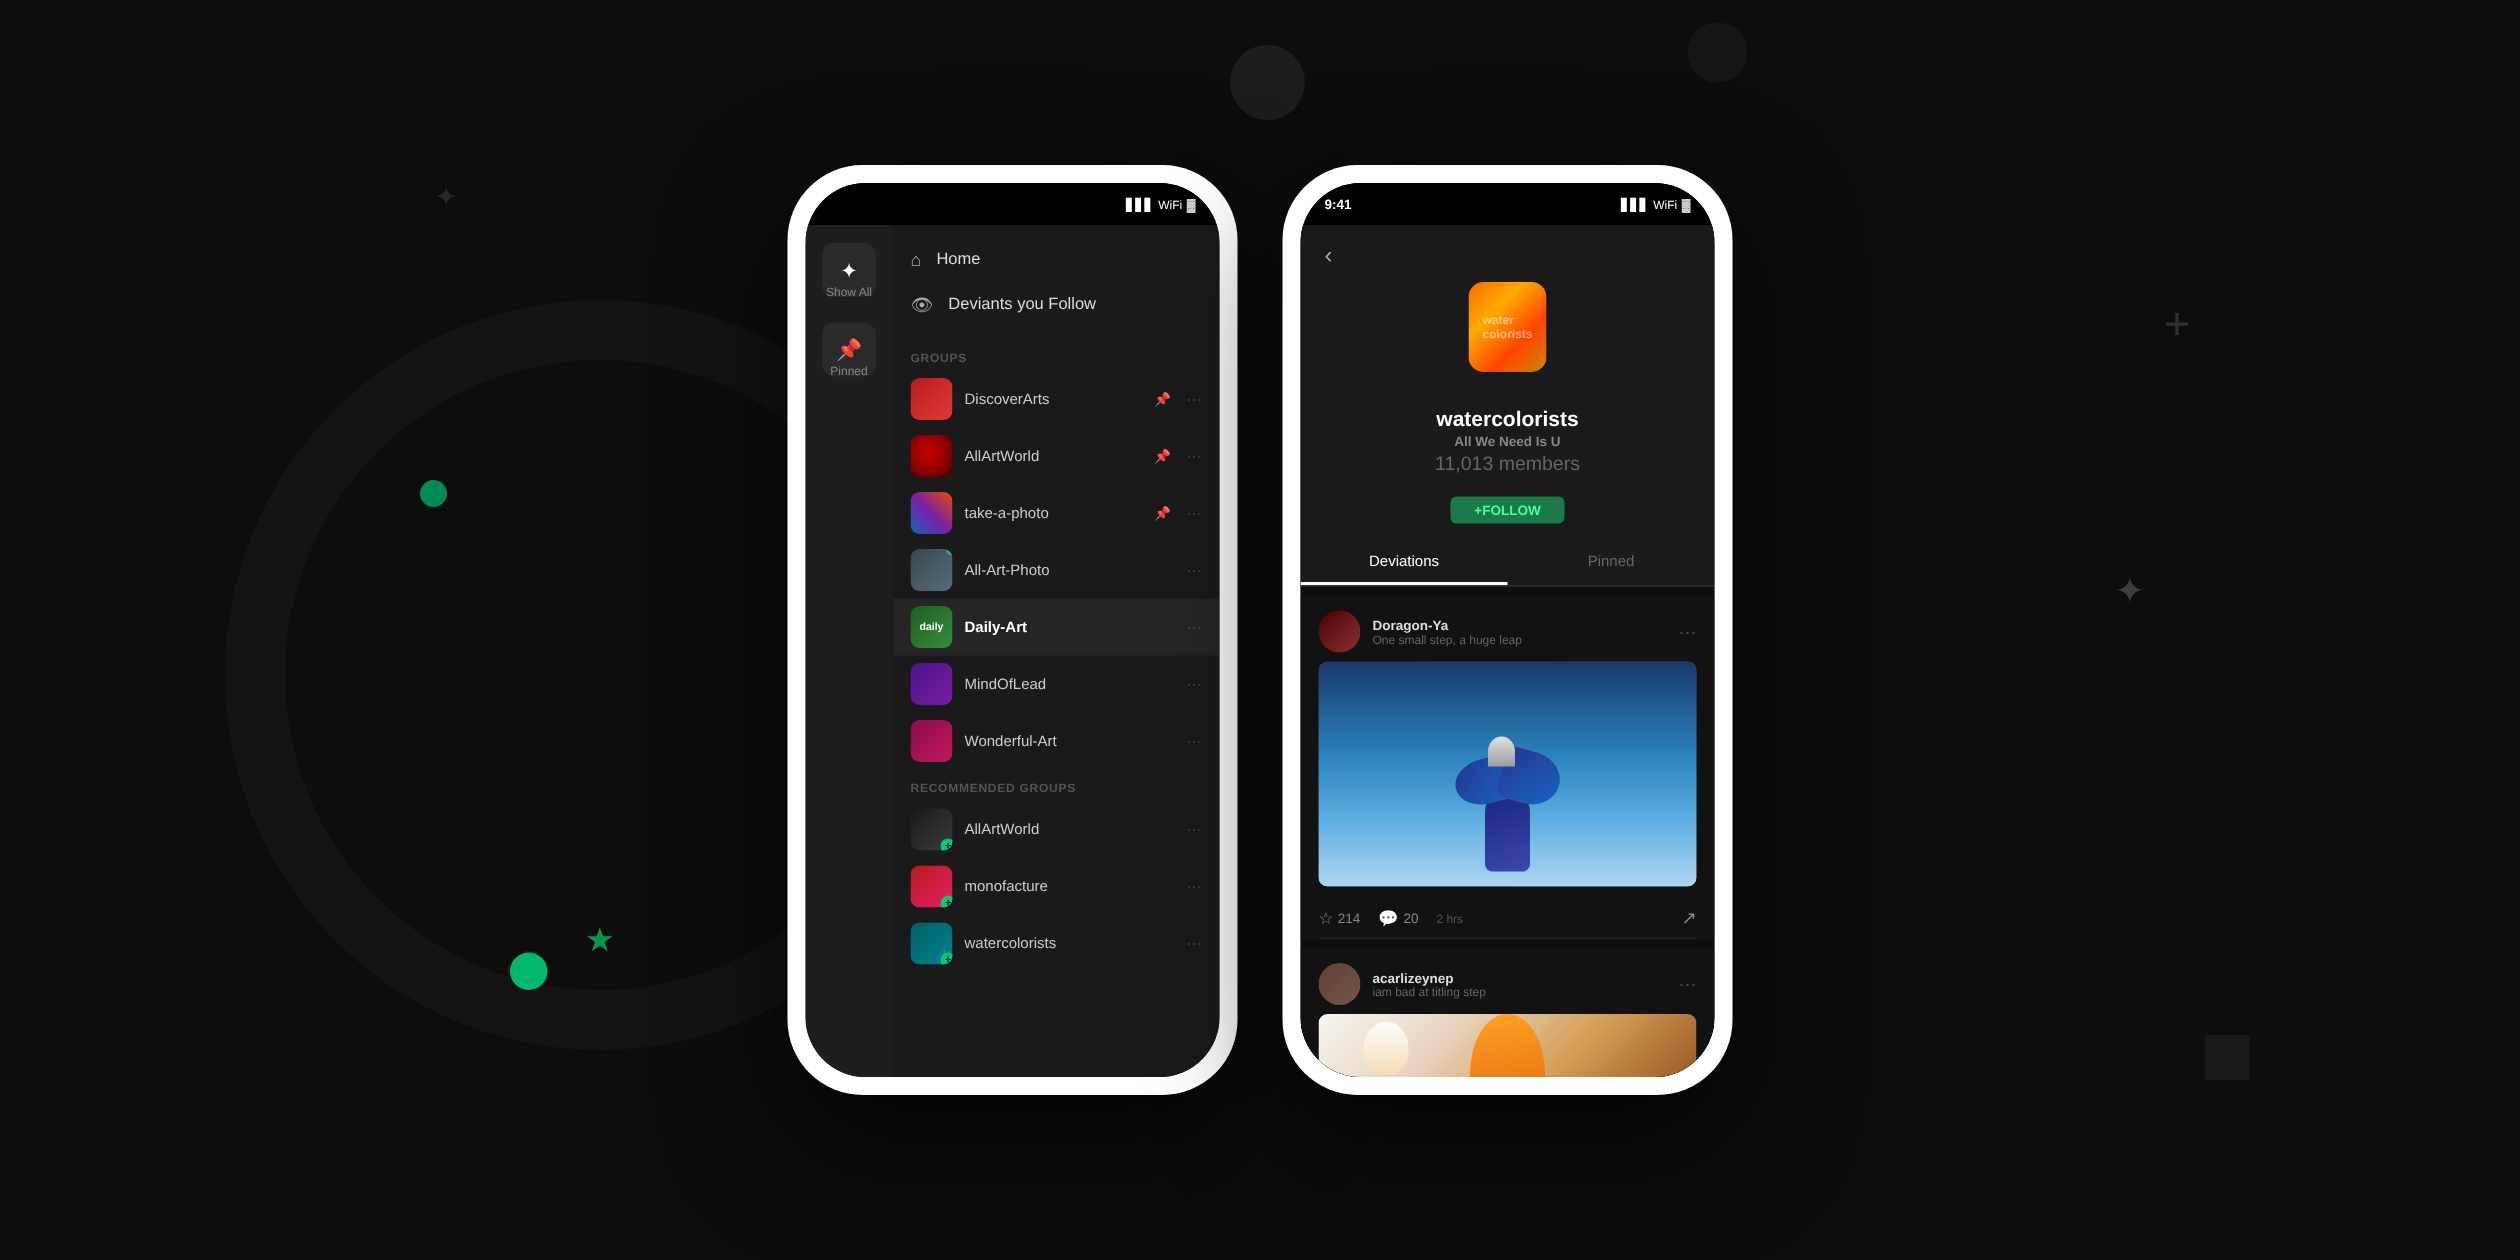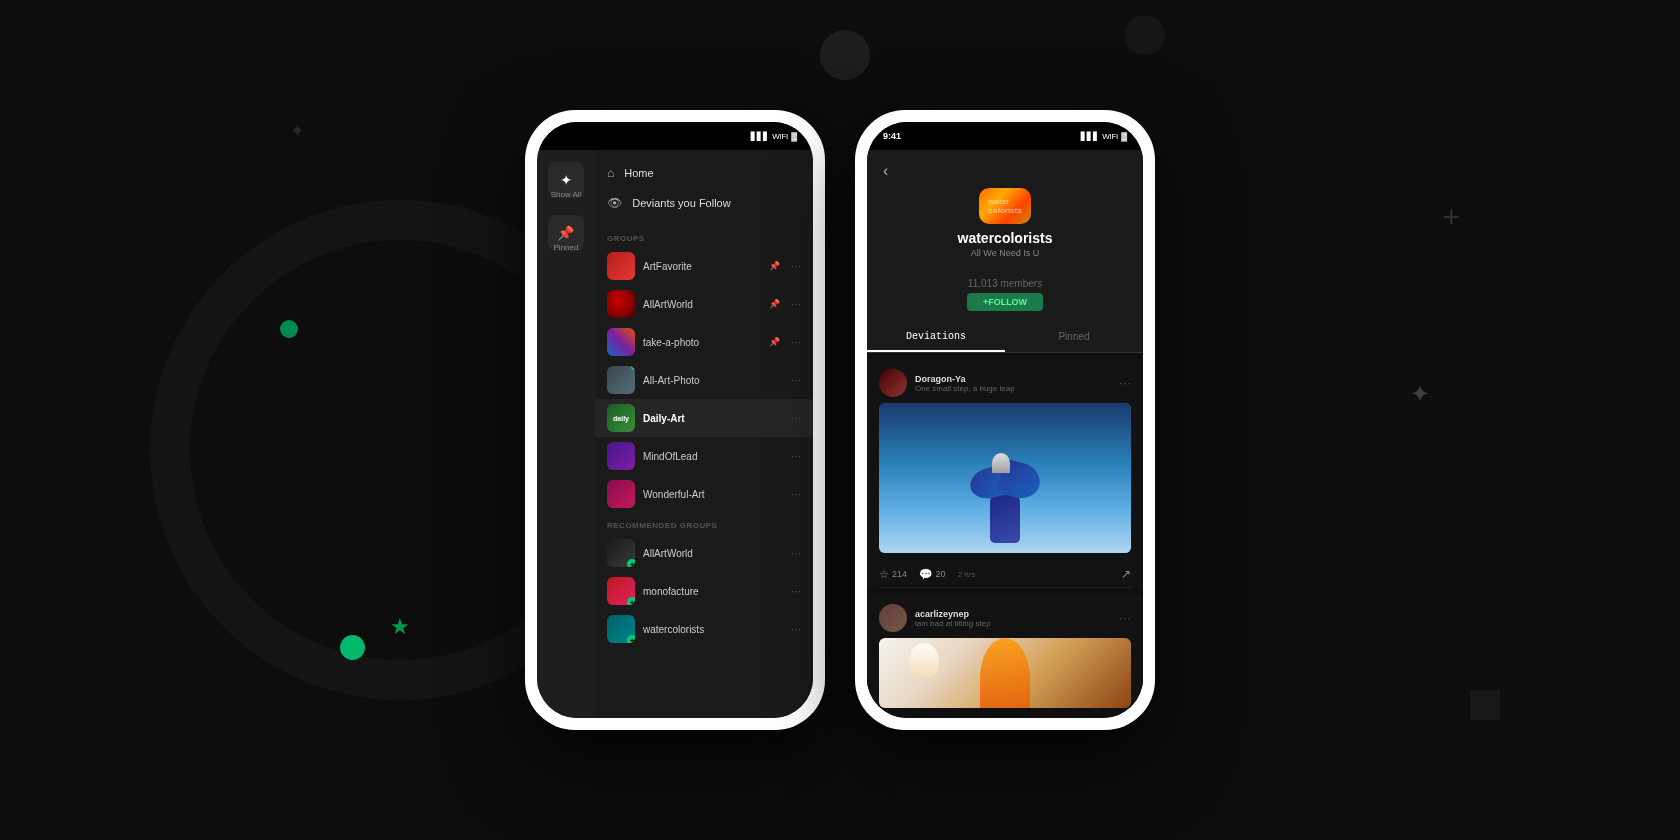--- a/index.html
+++ b/index.html
@@ -341,50 +341,51 @@
 
     .profile-center {
       display: flex;
       flex-direction: column;
       align-items: center;
       padding-bottom: 12px;
     }
 
     .profile-avatar-container {
       width: 52px;
-      height: 36px;
+      height: 60px;
       border-radius: 10px;
       overflow: hidden;
-      margin-bottom: 6px;
+      margin-bottom: 23px;
     }
 
     .profile-avatar-img {
       width: 100%;
       height: 100%;
       background: linear-gradient(135deg, #ff6b35, #f7c59f, #4ecdc4, #44aa88);
       position: relative;
     }
 
     .profile-username {
       color: #fff;
       font-size: 14px;
       font-weight: 700;
       margin-bottom: 2px;
     }
 
     .profile-tagline {
       color: #888;
       font-size: 9px;
-      margin-bottom: 20px;
+      margin-bottom: 2px;
+      font-weight: bold;
     }
 
     .profile-members {
       color: #666;
-      font-size: 10px;
-      margin-bottom: 4px;
+      font-size: 13px;
+      margin-bottom: 15px;
     }
 
     .follow-btn {
       background: #1a7a4a;
       color: #4dff99;
       border: none;
       padding: 4px 16px;
       border-radius: 4px;
       font-size: 9px;
       font-weight: 600;
@@ -402,21 +403,20 @@
       text-align: center;
       padding: 8px;
       color: #666;
       font-size: 10px;
       cursor: pointer;
     }
 
     .profile-tab.active {
       color: #fff;
       border-bottom: 2px solid #fff;
-      font-family: Liberation Mono, monospace;
     }
 
     
     .post-item {
       padding: 10px 12px 0;
       background: #121212;
     }
 
     .post-header {
       display: flex;
@@ -625,21 +625,21 @@
               <span class="nav-text">Deviants you Follow</span>
             </div>
           </div>
 
           <div class="section-label">GROUPS</div>
 
           <div class="group-item">
             <div class="group-avatar">
               <div class="group-avatar-img avatar-art-fav"></div>
             </div>
-            <span class="group-name">ArtFavorite</span>
+            <span class="group-name">DiscoverArts</span>
             <span class="pin-icon">📌</span>
             <span class="group-more">···</span>
           </div>
 
           <div class="group-item">
             <div class="group-avatar">
               <div class="group-avatar-img avatar-discover"></div>
             </div>
             <span class="group-name">AllArtWorld</span>
             <span class="pin-icon">📌</span>

